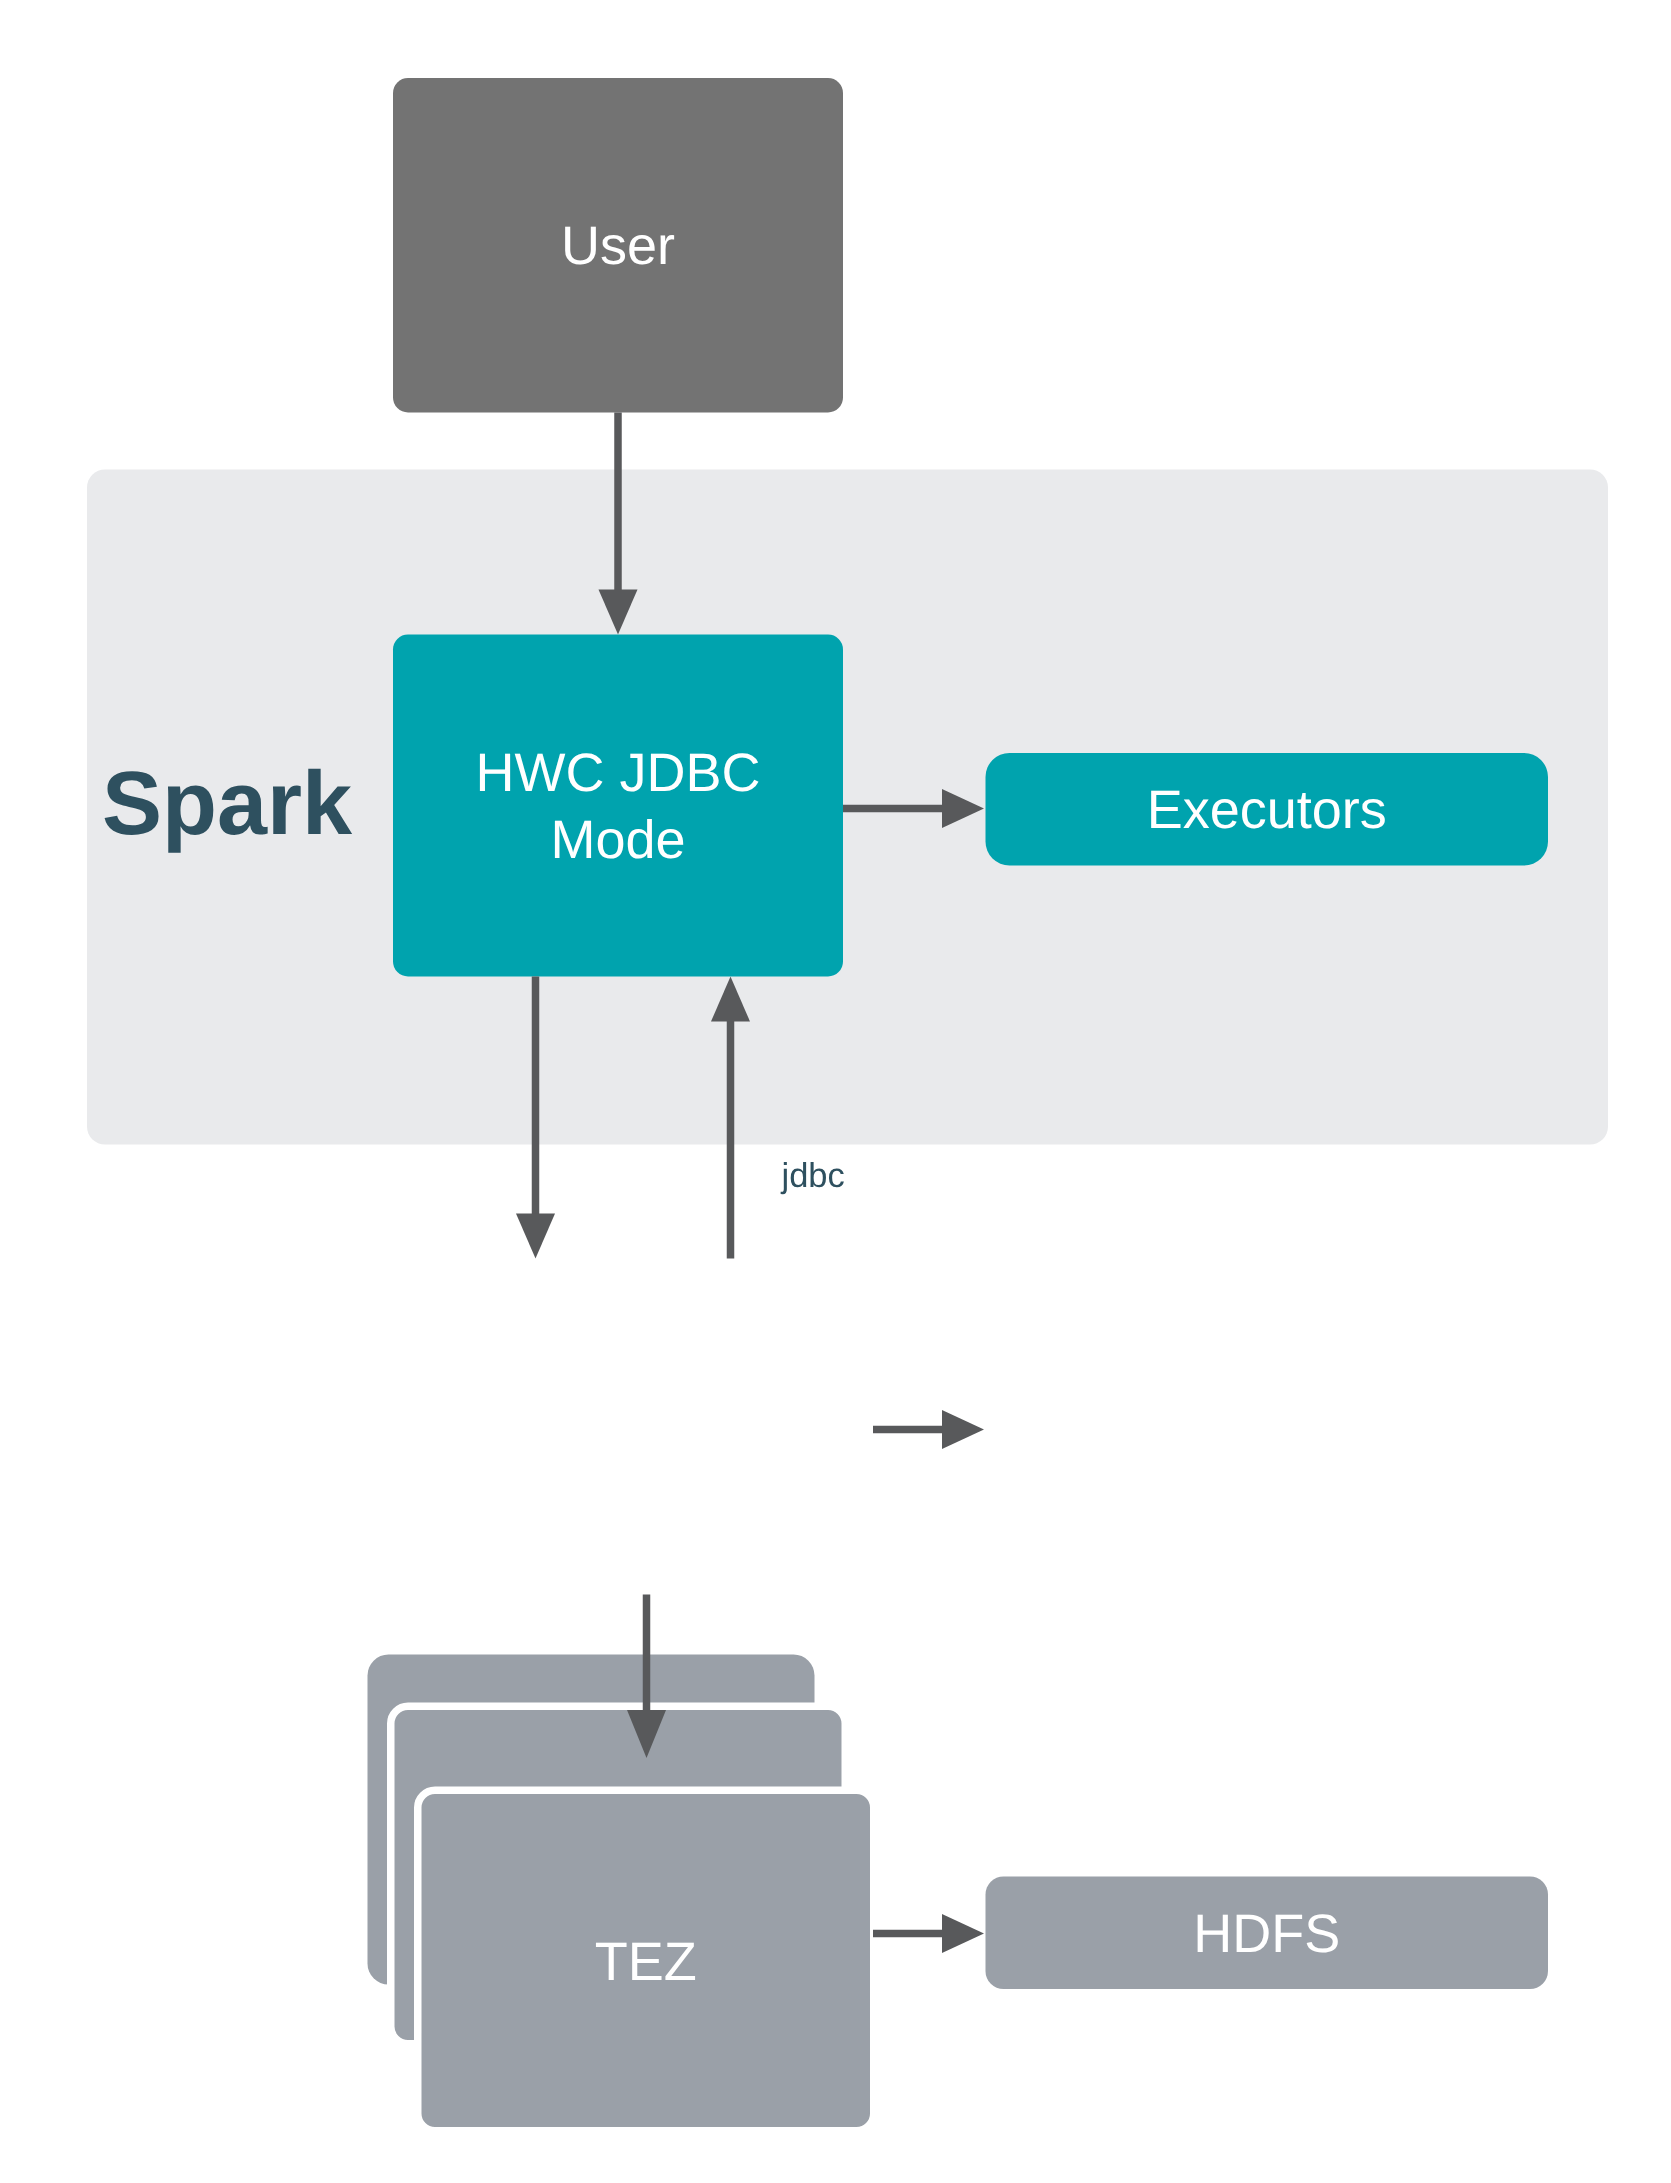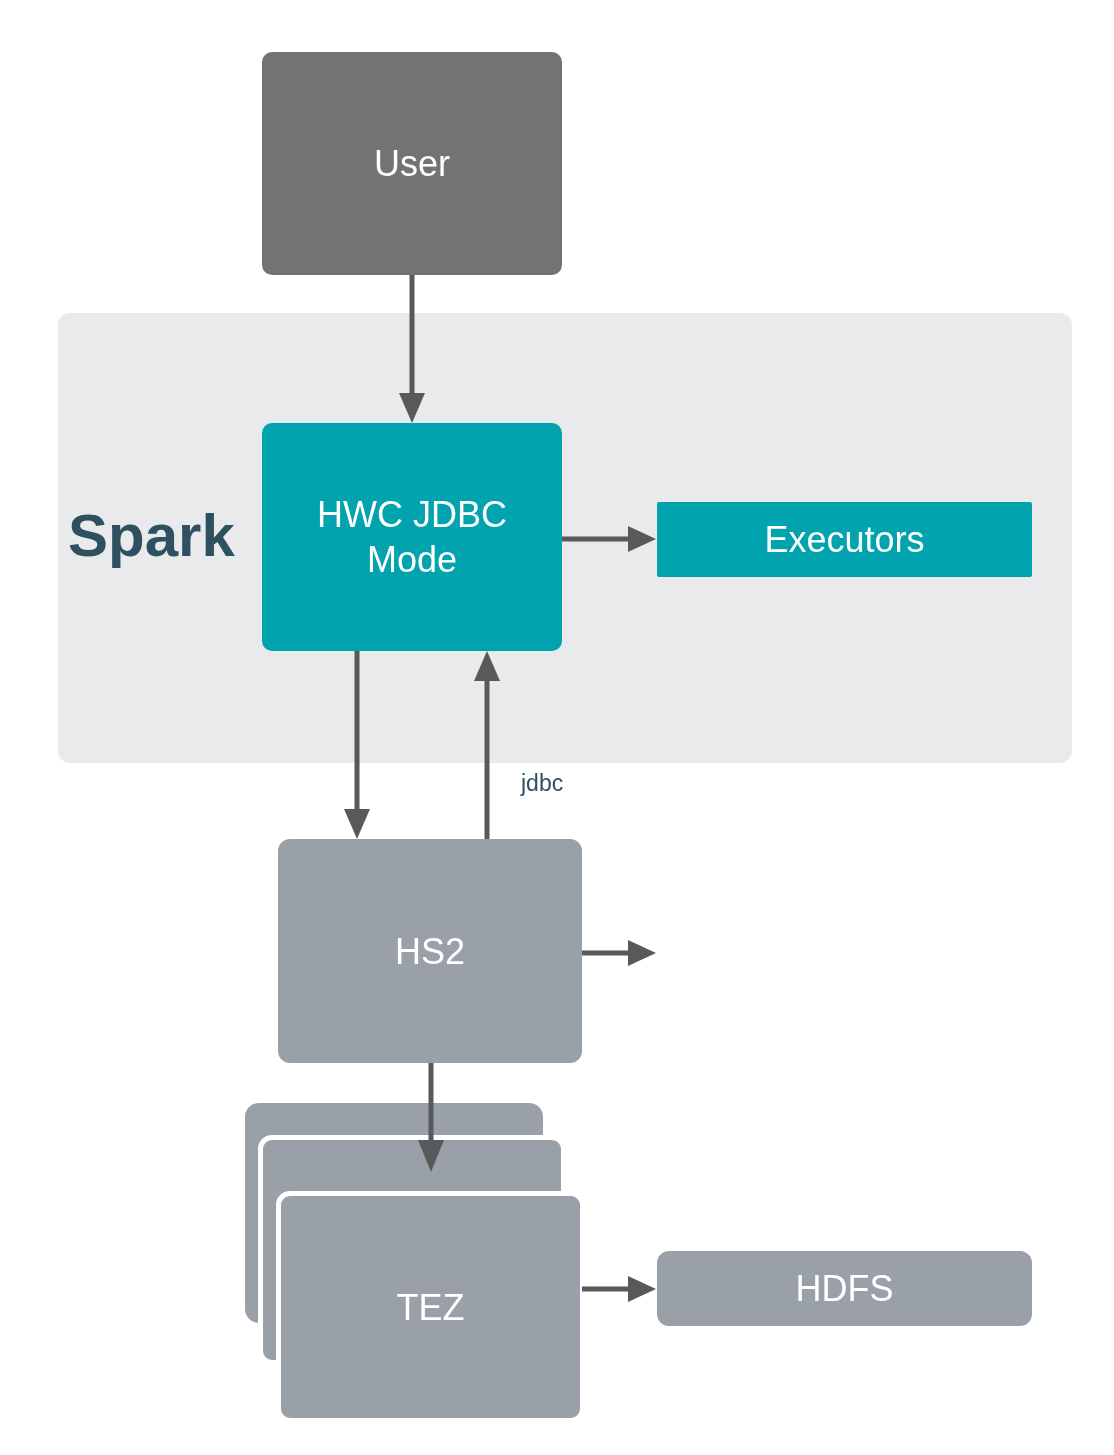--- a/index.html
+++ b/index.html
@@ -51,21 +51,21 @@
     position: absolute;
     left: 68px;
     top: 506px;
     font-size: 60px;
     font-weight: bold;
     color: #2e505f;
     line-height: 1;
   }
   #user-node      { left: 262px; top: 52px;   width: 300px; height: 223px; }
   #hwc-node       { left: 262px; top: 423px;  width: 300px; height: 228px; padding: 0 24px; }
-  #executors-node { left: 657px; top: 502px;  width: 375px; height: 75px;  border-radius: 2px; }
+  #executors-node { left: 657px; top: 502px;  width: 375px; height: 75px;  border-radius: 16px; }
   #hs2-node       { left: 278px; top: 839px;  width: 304px; height: 224px; }
   #hms-node       { left: 657px; top: 917px;  width: 375px; height: 74px;  }
   #hdfs-node      { left: 657px; top: 1251px; width: 375px; height: 75px;  }
   .tez-back {
     position: absolute;
     left: 245px; top: 1103px; width: 298px; height: 220px;
     background: #9aa0a8; border-radius: 14px;
   }
   .tez-mid {
     position: absolute;
@@ -110,23 +110,20 @@
   </div>
 
   <div class="node teal" id="hwc-node">
     <span>HWC JDBC Mode</span>
   </div>
 
   <div class="node teal" id="executors-node">
     <span>Executors</span>
   </div>
 
-  <div class="node gray" id="hs2-node">
-    <span>HS2</span>
-  </div>
 
 
   <div class="tez-back"></div>
   <div class="tez-mid"></div>
   <div class="node gray" id="tez-node">
     <span>TEZ</span>
   </div>
 
   <div class="node gray" id="hdfs-node">
     <span>HDFS</span>

